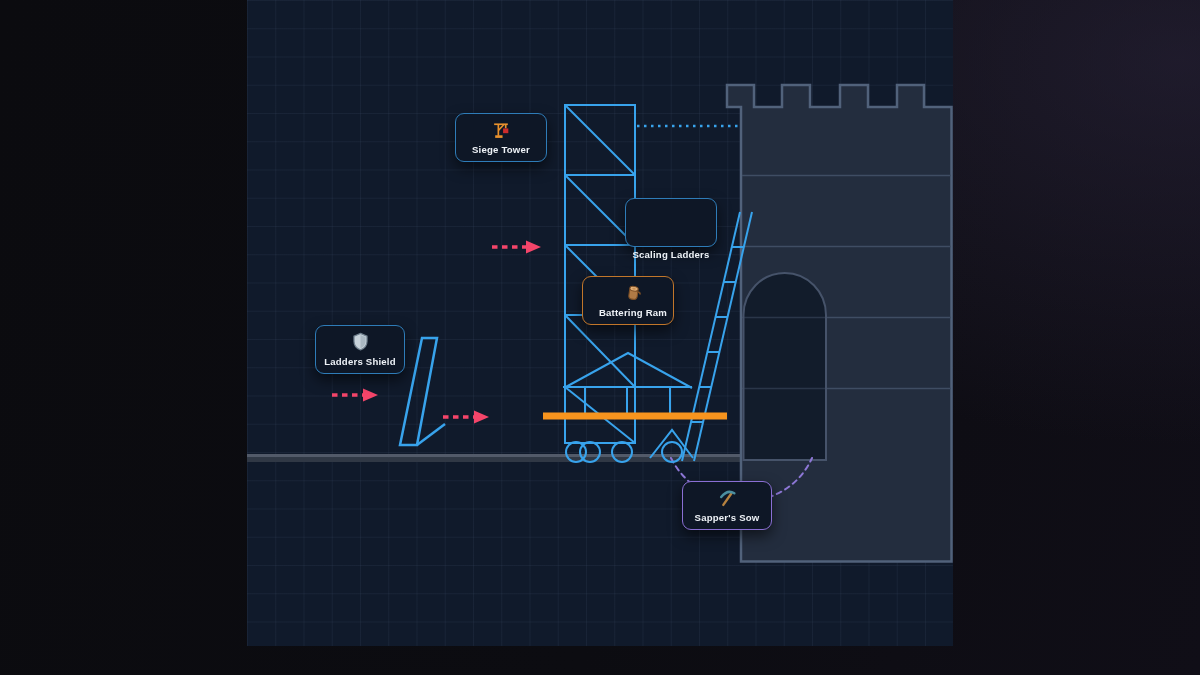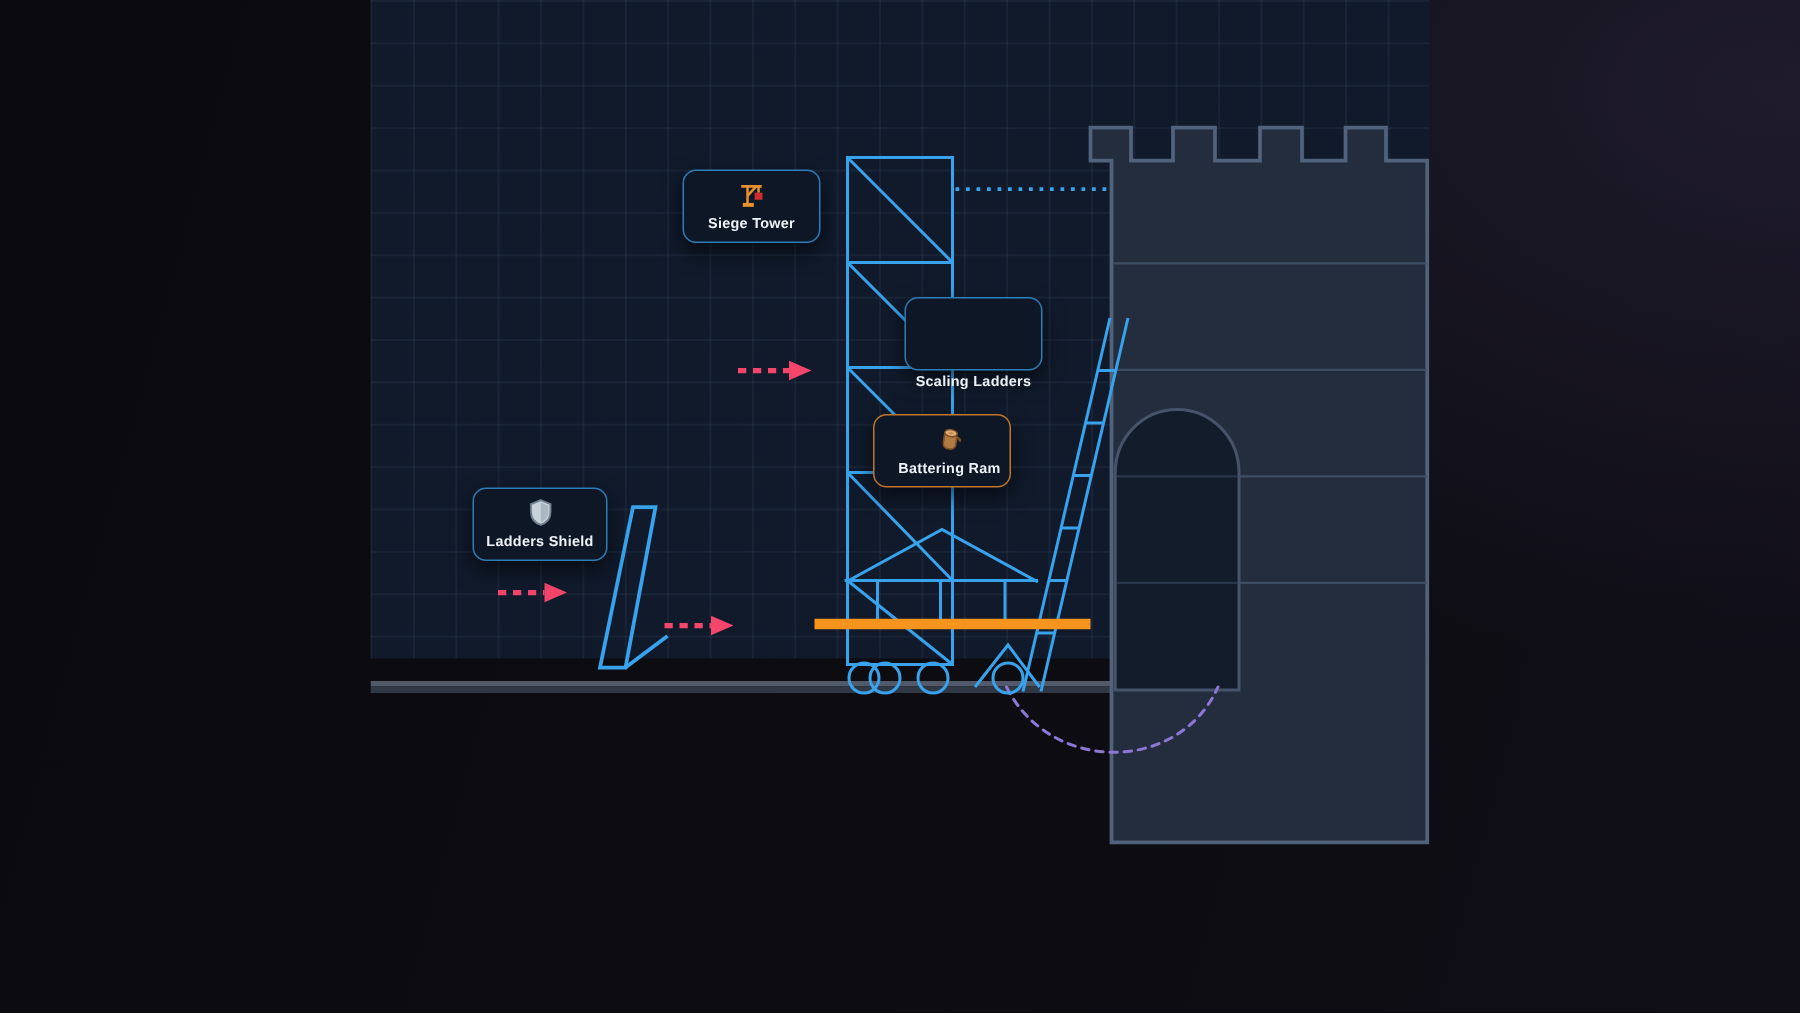--- a/index.html
+++ b/index.html
@@ -10,21 +10,21 @@
     font-family:"Liberation Sans", sans-serif;
   }
   .bg-glow {
     position:absolute; inset:0;
     background:
       radial-gradient(1000px 620px at 1180px 60px, rgba(44,38,62,.55) 0%, rgba(20,18,28,0) 62%),
       linear-gradient(105deg, #0b0b0f 0%, #0c0c11 55%, #100e17 100%);
   }
   
   .canvas {
-    position:absolute; left:247px; top:0; width:706px; height:439px;
+    position:absolute; left:247px; top:0; width:706px; height:646px;
     background-color:#101a2b;
     background-image:
       linear-gradient(to right, rgba(140,165,205,.07) 1px, transparent 1px),
       linear-gradient(to bottom, rgba(140,165,205,.07) 1px, transparent 1px);
     background-size:28.25px 28.25px;
   }
   .canvas svg.diagram { position:absolute; left:0; top:0; }
   
   .chip {
     position:absolute;
@@ -37,21 +37,21 @@
     box-shadow:0 6px 14px rgba(0,0,0,.55);
     cursor:pointer;
   }
   .chip .chip-label {
     color:#eef2f7; font-size:9.6px; font-weight:bold; letter-spacing:.2px;
     white-space:nowrap; line-height:1;
   }
   .chip.accent-orange { border-color:#c1762a; }
   .chip.accent-purple { border-color:#8a6fd4; }
   .chip-siege-tower     { left:208px; top:113px; }
-  .chip-scaling-ladders { left:356px; top:198px;gap:46px; }
+  .chip-scaling-ladders { left:378px; top:198px;gap:46px; }
   .chip-battering-ram   { left:335px; top:276px;padding-left:12px; }
   .chip-mantlet-shield  { left:68px;  top:325px; width:90px; }
   .chip-sappers-sow     { left:435px; top:481px; width:90px; }
   
   .footer { position:absolute; left:0; top:566px; width:1200px; height:109px; }
 </style>
 </head>
 <body>
 
 <div class="bg-glow"></div>
@@ -182,20 +182,27 @@
   </div>
 
   <div class="chip chip-mantlet-shield">
     <svg width="21" height="21" viewBox="0 0 20 20">
       <path d="M10,2.3 L16.2,4.9 V9.8 C16.2,14.3 13.1,16.9 10,18 C6.9,16.9 3.8,14.3 3.8,9.8 V4.9 Z" fill="#c7d2da" stroke="#70808e" stroke-width="1.2"></path>
       <path d="M10,3.8 L14.8,5.8 V9.8 C14.8,13.2 12.5,15.4 10,16.4 Z" fill="#aab8c2"></path>
     </svg>
     <span class="chip-label">Ladders Shield</span>
   </div>
 
+  <div class="chip accent-purple chip-sappers-sow">
+    <svg width="21" height="21" viewBox="0 0 20 20">
+      <line x1="6" y1="17" x2="13.5" y2="6.5" stroke="#b5813f" stroke-width="2.3" stroke-linecap="round"></line>
+      <path d="M4,9.5 Q10,2 16.5,6" stroke="#4b8fa0" stroke-width="2.4" fill="none" stroke-linecap="round"></path>
+    </svg>
+    <span class="chip-label">Sapper's Sow</span>
+  </div>
 </div>
 
 <div class="footer">
   
   
   
   
 </div>
 
 </body></html>

